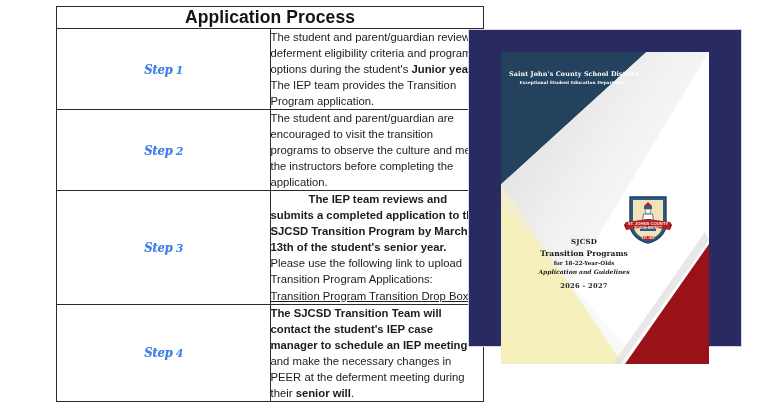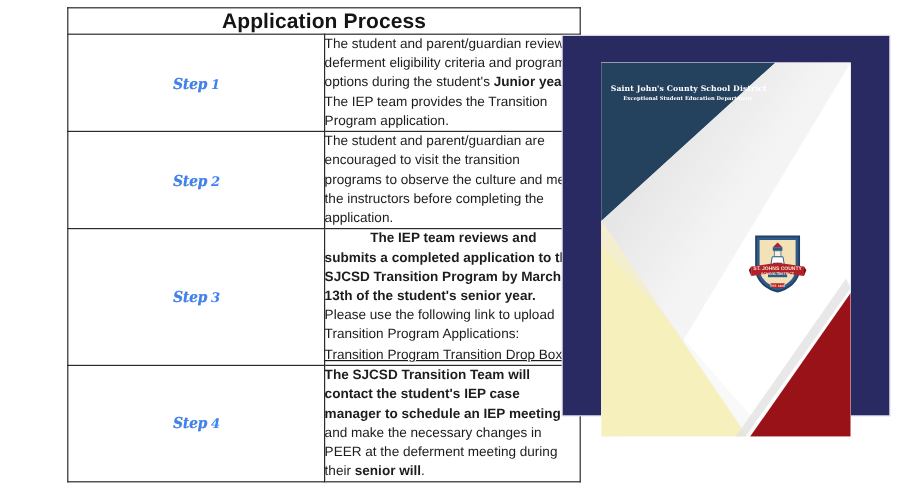--- a/index.html
+++ b/index.html
@@ -311,17 +311,24 @@
           <path d="M3 30 L1 33 L3 38 Z" fill="#7d1119"></path>
           <path d="M47 30 L49 33 L47 38 Z" fill="#7d1119"></path>
           <text x="25" y="33.2" font-family="'Liberation Sans', sans-serif" font-size="4.2" font-weight="bold" fill="#f7e9c8" text-anchor="middle">ST. JOHNS COUNTY</text>
           <text x="25" y="37" font-family="'Liberation Sans', sans-serif" font-size="3" font-weight="bold" fill="#f7e9c8" text-anchor="middle">SCHOOL DISTRICT</text>
 
           <path d="M19 44 h12 l-1.5 4 h-9 z" fill="#b2202a"></path>
           <text x="25" y="47.2" font-family="'Liberation Sans', sans-serif" font-size="2.6" font-weight="bold" fill="#f7e9c8" text-anchor="middle">EST. 1869</text>
         </svg>
       </div>
 
+      <div class="cover-title">
+        <div class="t-sjcsd">SJCSD</div>
+        <div class="t-programs">Transition Programs</div>
+        <div class="t-ages">for 18-22-Year-Olds</div>
+        <div class="t-appguide">Application and Guidelines</div>
+        <div class="t-year">2026 - 2027</div>
+      </div>
 
     </div>
   </div>
 
 </div>
 
 </body></html>

